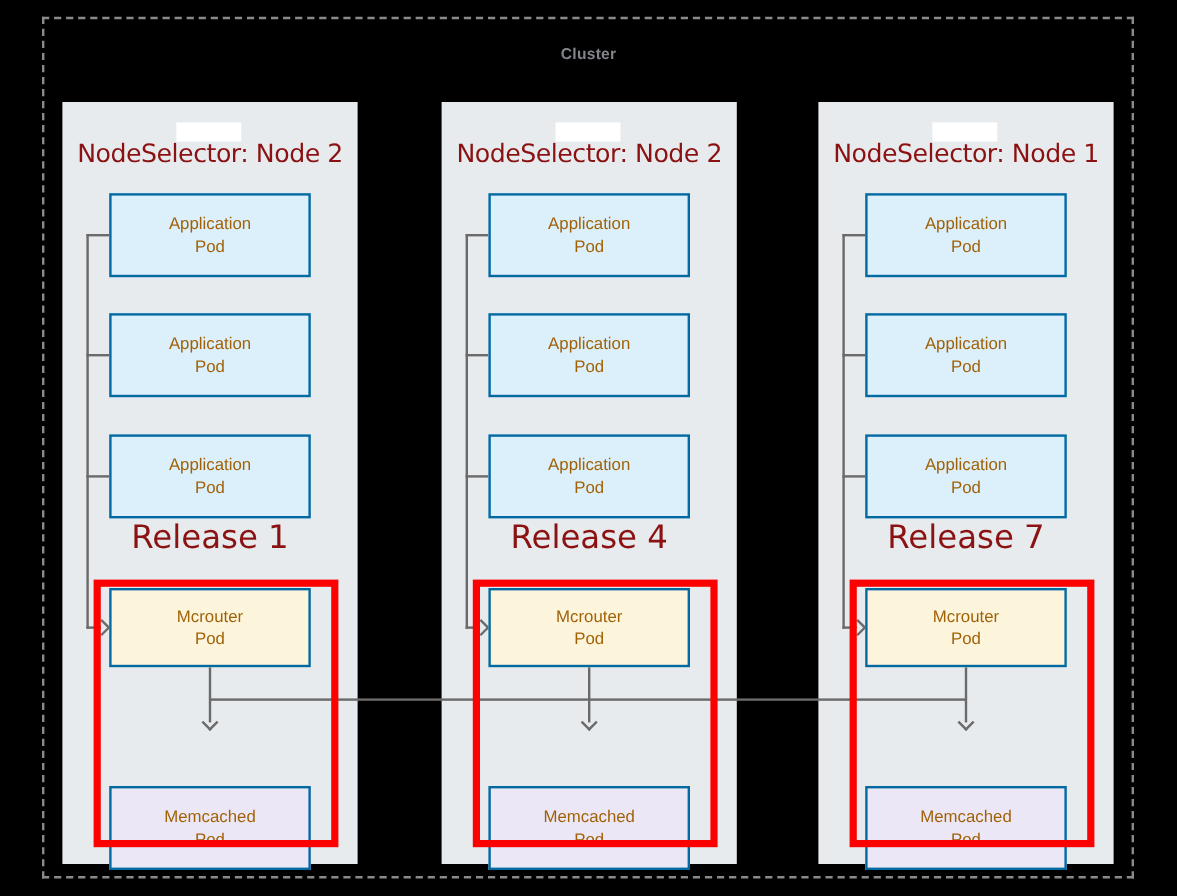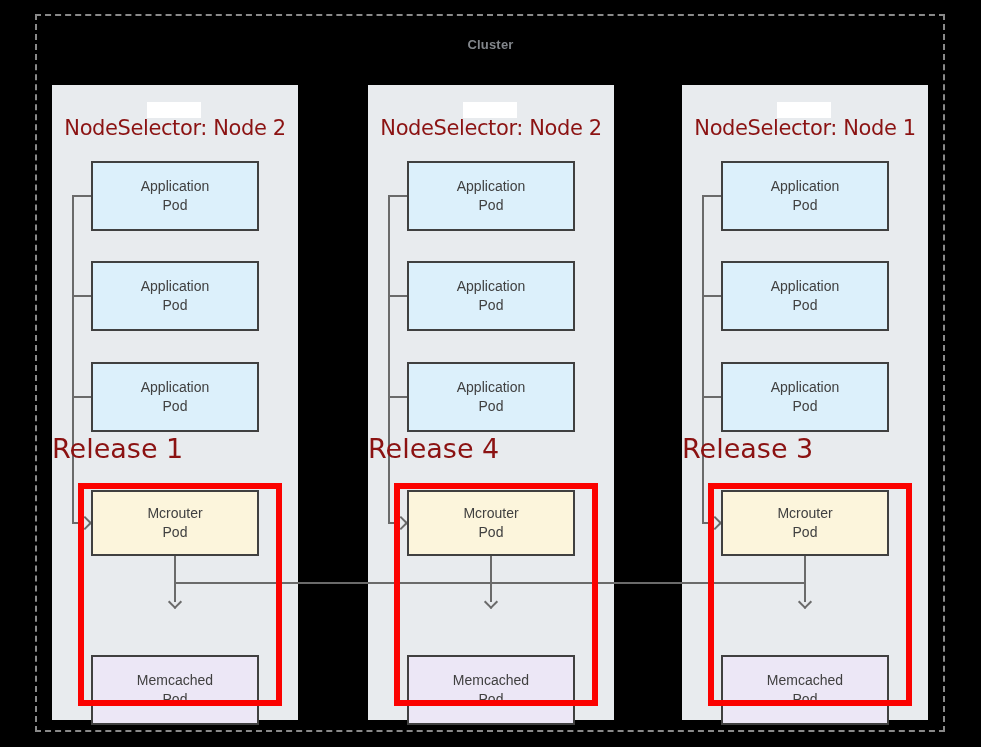--- a/index.html
+++ b/index.html
@@ -22,28 +22,28 @@
 
   .white-patch {
     position:absolute; left:95px; top:17px; width:54px; height:16px; background:#ffffff;
   }
   .node-title {
     position:absolute; left:0; top:31px; width:100%; text-align:center; white-space:nowrap;
     font-family:"DejaVu Sans", sans-serif; font-size:21px; letter-spacing:-0.4px; color:#8b1212;
   }
   .pod {
     position:absolute; left:39px; width:168px; box-sizing:border-box;
-    border:2px solid #404040; display:flex; flex-direction:column;
+    border:2px solid #0369a1; display:flex; flex-direction:column;
     align-items:center; justify-content:center; text-align:center;
-    font-size:14px; line-height:1.38; color:#404040;
+    font-size:14px; line-height:1.38; color:#a16207;
   }
   .app-pod   { height:70px; background:#dcf0fb; }
   .app-pod-1 { top:76px; } .app-pod-2 { top:176px; } .app-pod-3 { top:277px; }
   .release-label {
-    position:absolute; left:0; top:348px; width:100%; text-align:left;
+    position:absolute; left:0; top:348px; width:100%; text-align:center;
     font-family:"DejaVu Sans", sans-serif; font-size:27px; color:#8b1212;
   }
   .release-box {
     position:absolute; left:26px; top:398px; width:204px; height:223px;
     box-sizing:border-box; border:6px solid #fb0200; z-index:2;
   }
   .mcrouter-pod  { top:405px; height:66px; background:#fcf5dc; }
   .memcached-pod { top:525px; height:70px; background:#ece7f6;margin-top:45px; }
 
   .line { position:absolute; background:#6a6a6a; }
@@ -170,21 +170,21 @@
     </div>
     <div class="pod app-pod app-pod-2">
       <span>Application</span>
       <span>Pod</span>
     </div>
     <div class="pod app-pod app-pod-3">
       <span>Application</span>
       <span>Pod</span>
     </div>
 
-    <div class="release-label">Release 3</div>
+    <div class="release-label">Release 7</div>
     <div class="release-box"></div>
 
     <div class="pod mcrouter-pod">
       <span>Mcrouter</span>
       <span>Pod</span>
     </div>
     <div class="pod memcached-pod">
       <span>Memcached</span>
       <span>Pod</span>
     </div>

